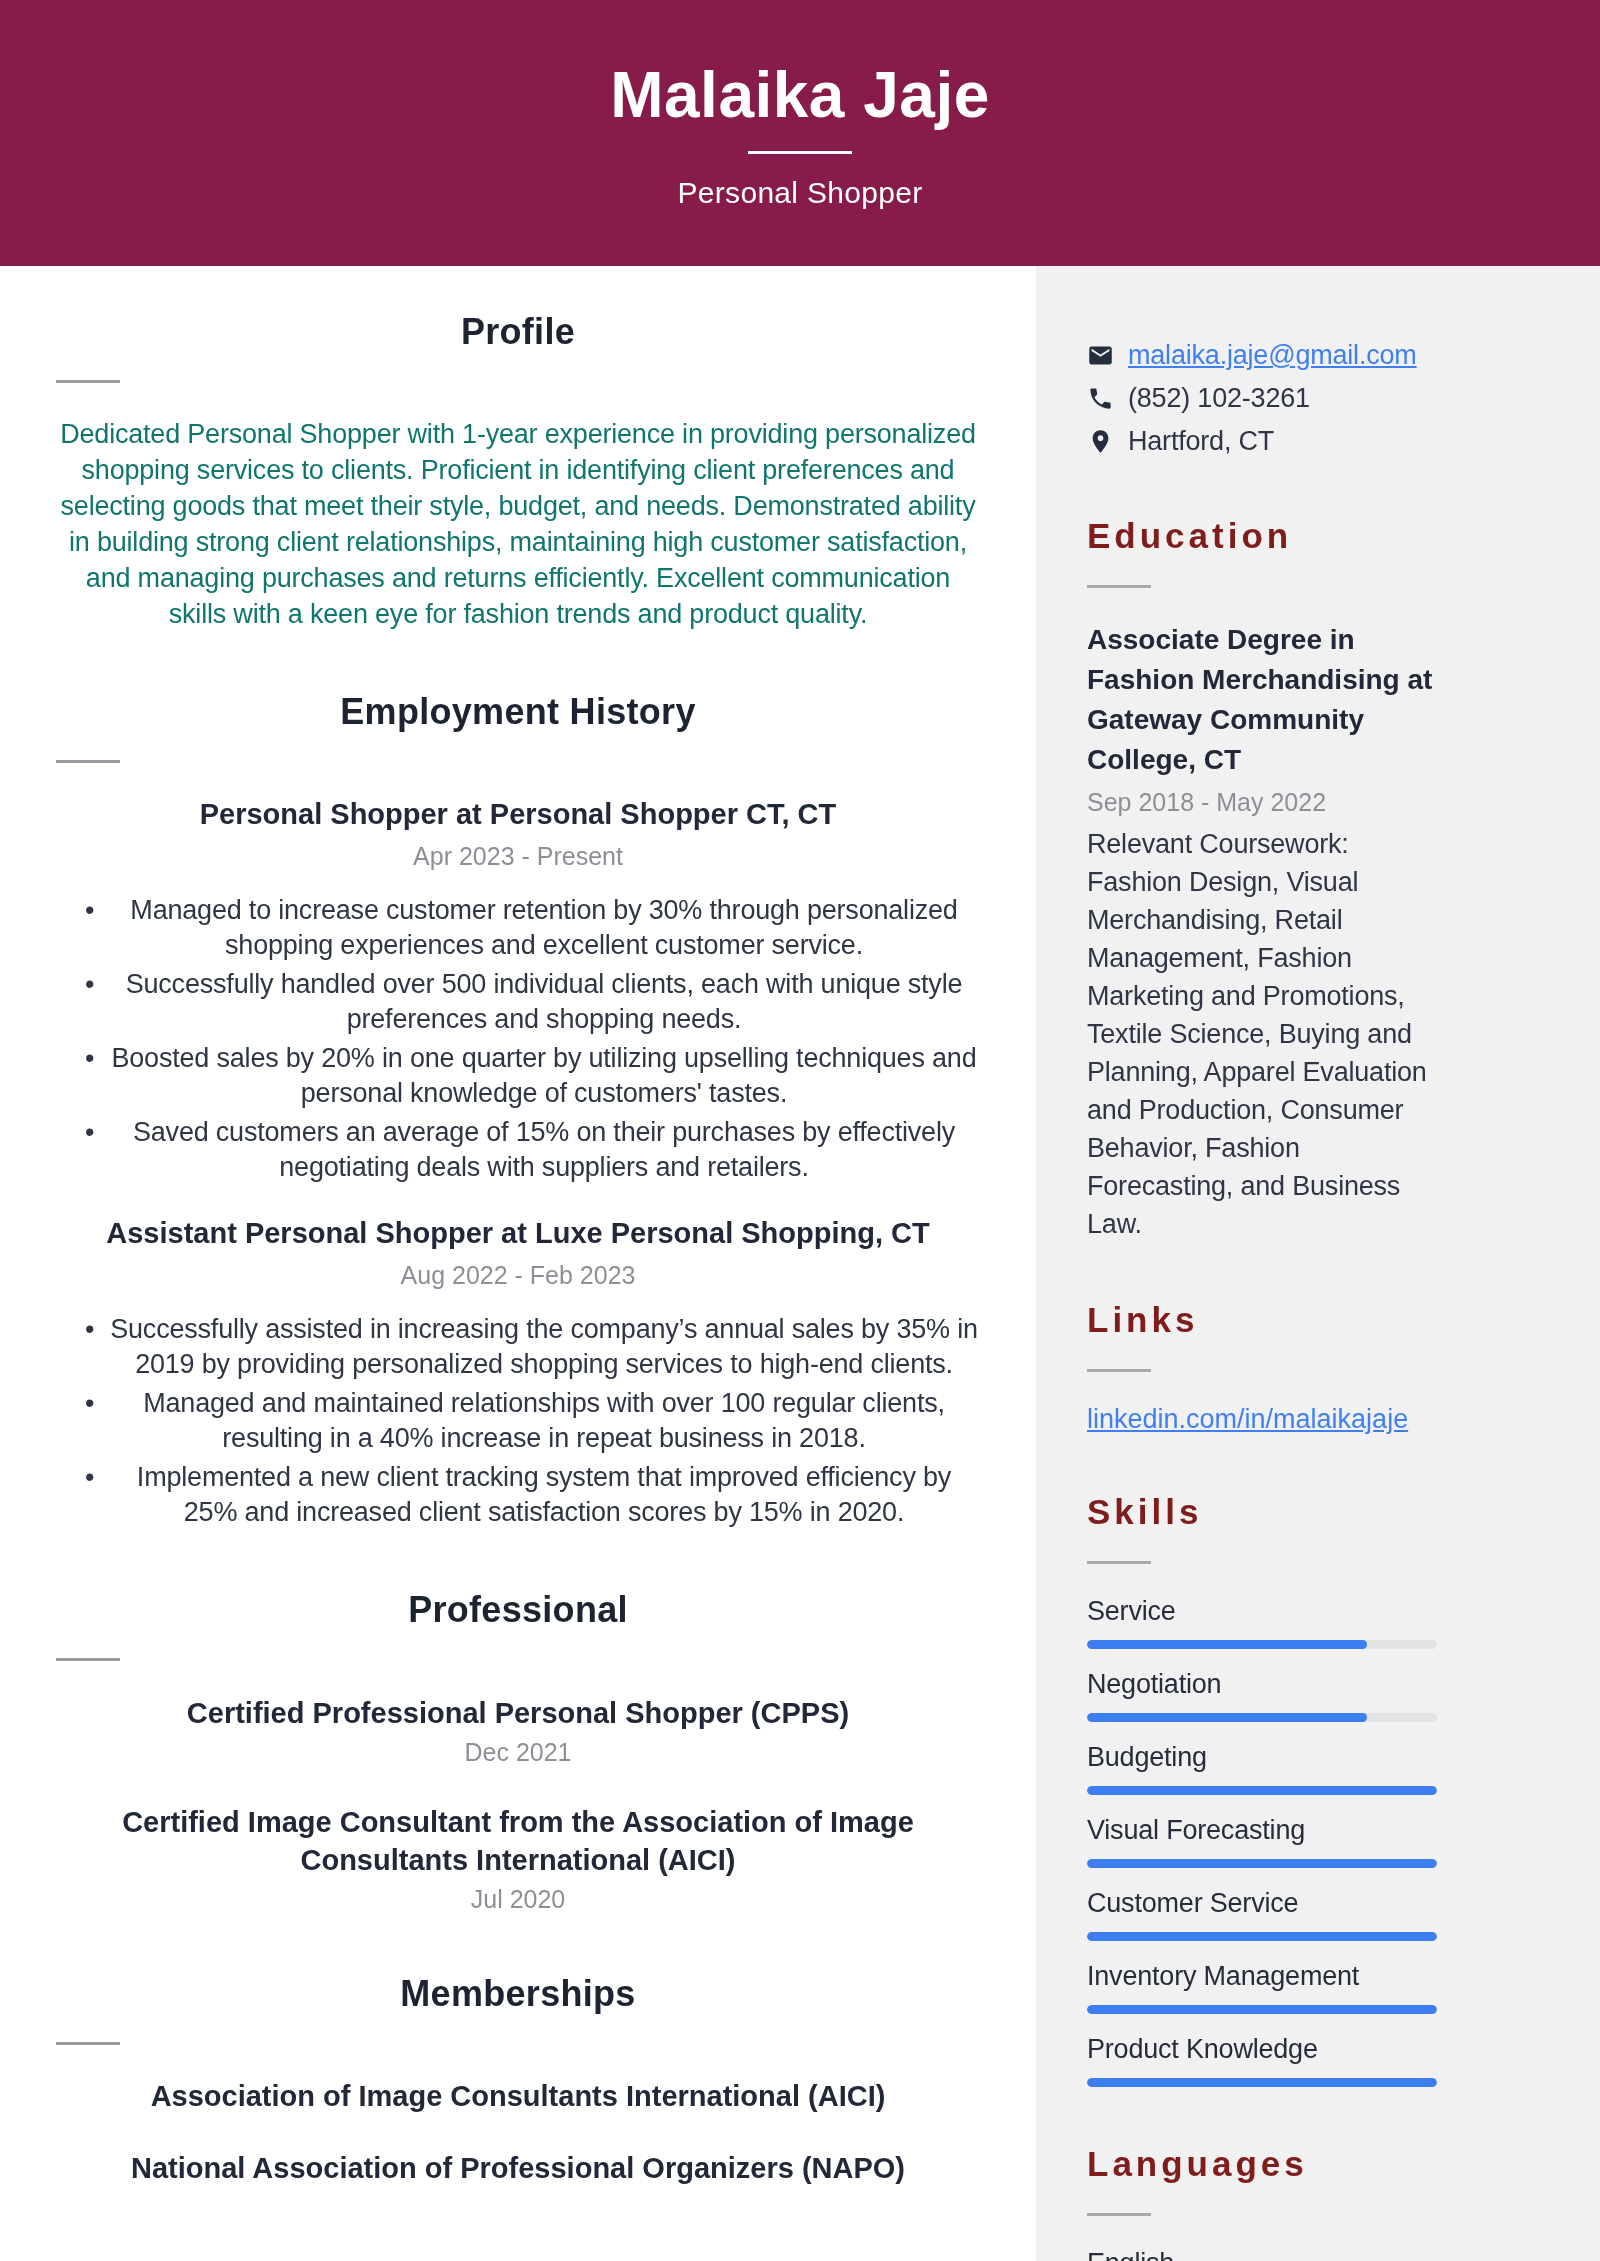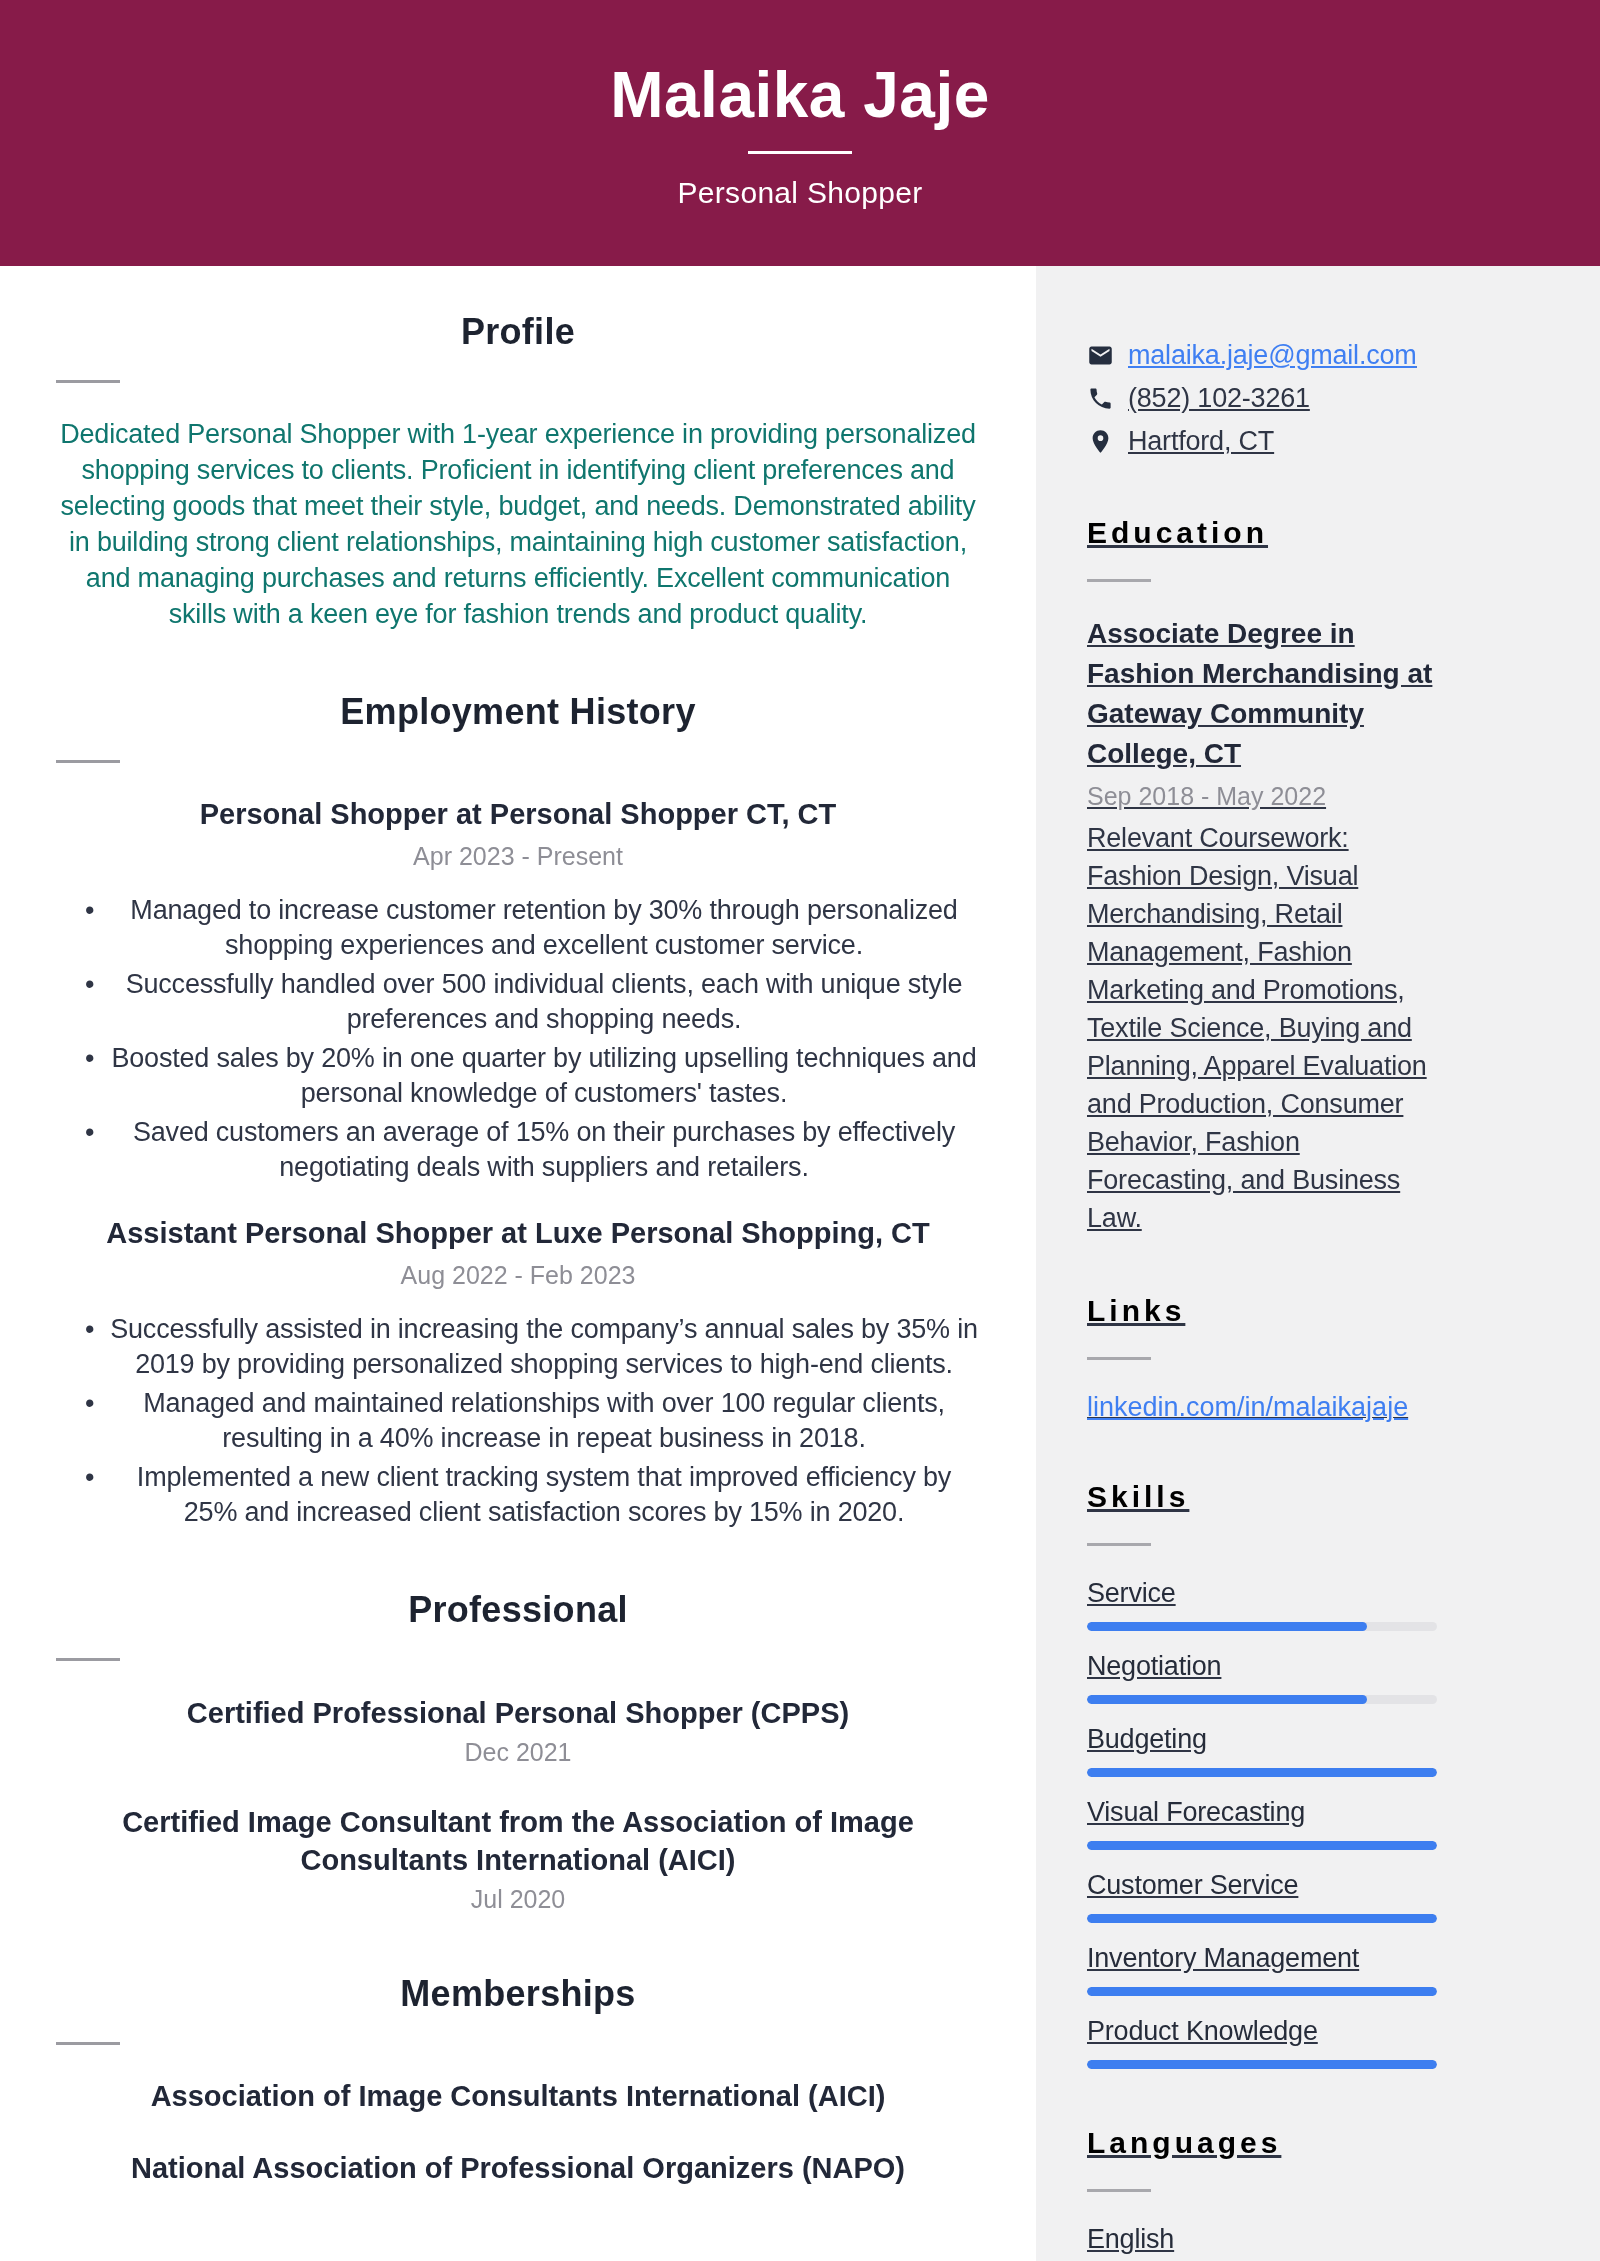--- a/index.html
+++ b/index.html
@@ -21,21 +21,21 @@
   .name {
     font-size:64px; font-weight:700; letter-spacing:.5px; line-height:1;
     margin-top:6px;
   }
   .header-rule { width:104px; height:3px; background:#ffffff; margin:24px 0 22px; }
   .job-title-header { font-size:30px; font-weight:400; letter-spacing:.3px; }
 
   
   .content { flex:1 1 auto; display:flex; min-height:0; }
   .main { width:1036px; flex:0 0 1036px; padding:44px 55px 0 55px; background:#fff;text-align:center; }
-  .sidebar { flex:1 1 auto; background:#f1f1f2; padding:74px 163px 0 51px;text-decoration:underline; }
+  .sidebar { flex:1 1 auto; background:#f1f1f2; padding:74px 163px 0 51px; }
 
   
   .section { margin-bottom:58px; }
   .h2 {
     font-size:36px; font-weight:700; color:#1d2330; letter-spacing:.3px; line-height:1.2;
   }
   .rule { width:64px; height:3px; background:#9b9ba1; margin:27px 0 33px 1px; }
   .body-text { font-size:27px; line-height:36px; letter-spacing:-0.2px; color:#0f766e; }
 
   .job { margin-bottom:10px; }
@@ -56,21 +56,21 @@
   .membership { font-size:29px; font-weight:700; color:#222838; line-height:1.3; margin-bottom:34px; }
 
   
   .contact { margin-bottom:58px; }
   .contact-row { display:flex; align-items:center; margin-bottom:12px; font-size:27px; letter-spacing:-0.2px; }
   .contact-icon { width:27px; height:27px; flex:0 0 27px; margin-right:14px; display:inline-flex; }
   .contact-icon svg { width:27px; height:27px; }
   a.link { color:#3f7ff2; text-decoration:underline; cursor:pointer; }
 
   .sb-section { margin-bottom:56px; }
-  .h3 { font-size:30px; font-weight:700; color:#000000; letter-spacing:4px; line-height:1.2; }
+  .h3 { font-size:35px; font-weight:700; color:#7f1d1d; letter-spacing:4px; line-height:1.2; }
   .sb-rule { width:64px; height:3px; background:#a8a8ad; margin:28px 0 32px; }
   .degree { font-size:28px; font-weight:700; color:#222838; line-height:40px; margin-bottom:8px; }
   .sb-dates { font-size:25px; color:#8e8e96; margin-bottom:8px; }
   .sb-text { font-size:27px; line-height:38px; letter-spacing:-0.2px; color:#2f3545; }
   .sb-link { font-size:27px; }
 
   .skill { margin-bottom:20px; }
   .skill-name { font-size:27px; letter-spacing:-0.2px; color:#262c3a; margin-bottom:13px; }
   .bar { width:350px; height:9px; background:#e3e3e6; border-radius:5px; overflow:hidden; }
   .bar-fill { height:9px; background:#3d7ef0; border-radius:5px; }

